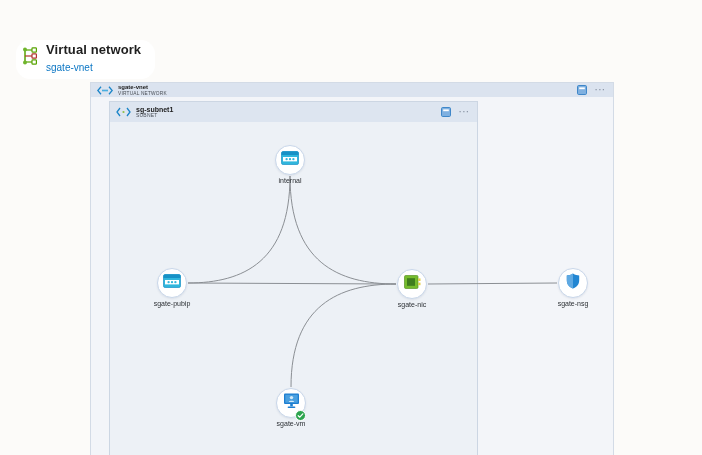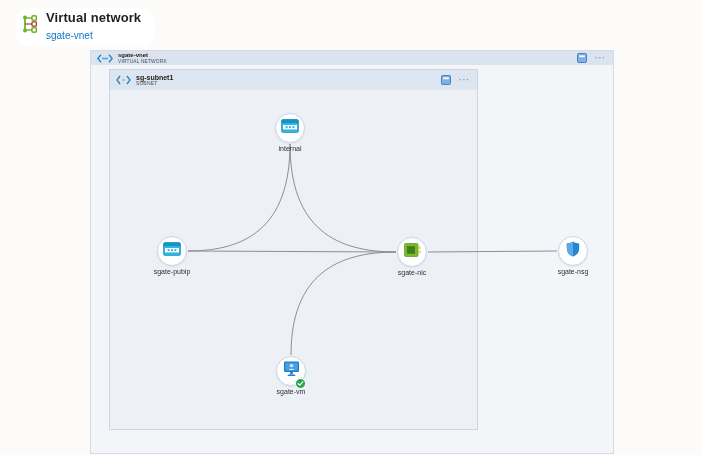--- a/index.html
+++ b/index.html
@@ -2,21 +2,21 @@
 <html style="--link-blue: #0b76c4; --edge-gray: #8b8f94; --panel-header-blue: #dbe3ef; --subnet-header-blue: #dde5f0; --node-border: #c9d7ea; --cyan-icon: #30b6dc; --nic-green: #76bc2d; --vm-blue: #1d7ed0; --shield-blue: #2286d2; --check-green: #2da44e;"><head>
 <meta charset="utf-8">
 <style>
   html,body{margin:0;padding:0;}
   body{
     width:702px;height:455px;
     background:#fcfbf9;
     font-family:"Liberation Sans", sans-serif;
     overflow:hidden;
   }
-  .page{position:relative;width:702px;height:380px;}
+  .page{position:relative;width:702px;height:380px;margin-top:32px;}
 
   
   .title-area{
     position:absolute;left:16px;top:8px;display:flex;align-items:flex-start;gap:6px;
     background:#ffffff;border-radius:14px;padding:2px 14px 4px 4px;
   }
   .svc-icon{display:inline-block;margin-top:3px;}
   .page-title{font-size:13px;font-weight:700;color:#1f1f1f;letter-spacing:0.1px;}
   .page-subtitle{font-size:10px;color:var(--link-blue,#0b76c4);text-decoration:none;display:inline-block;margin-top:1px;cursor:pointer;}
 

